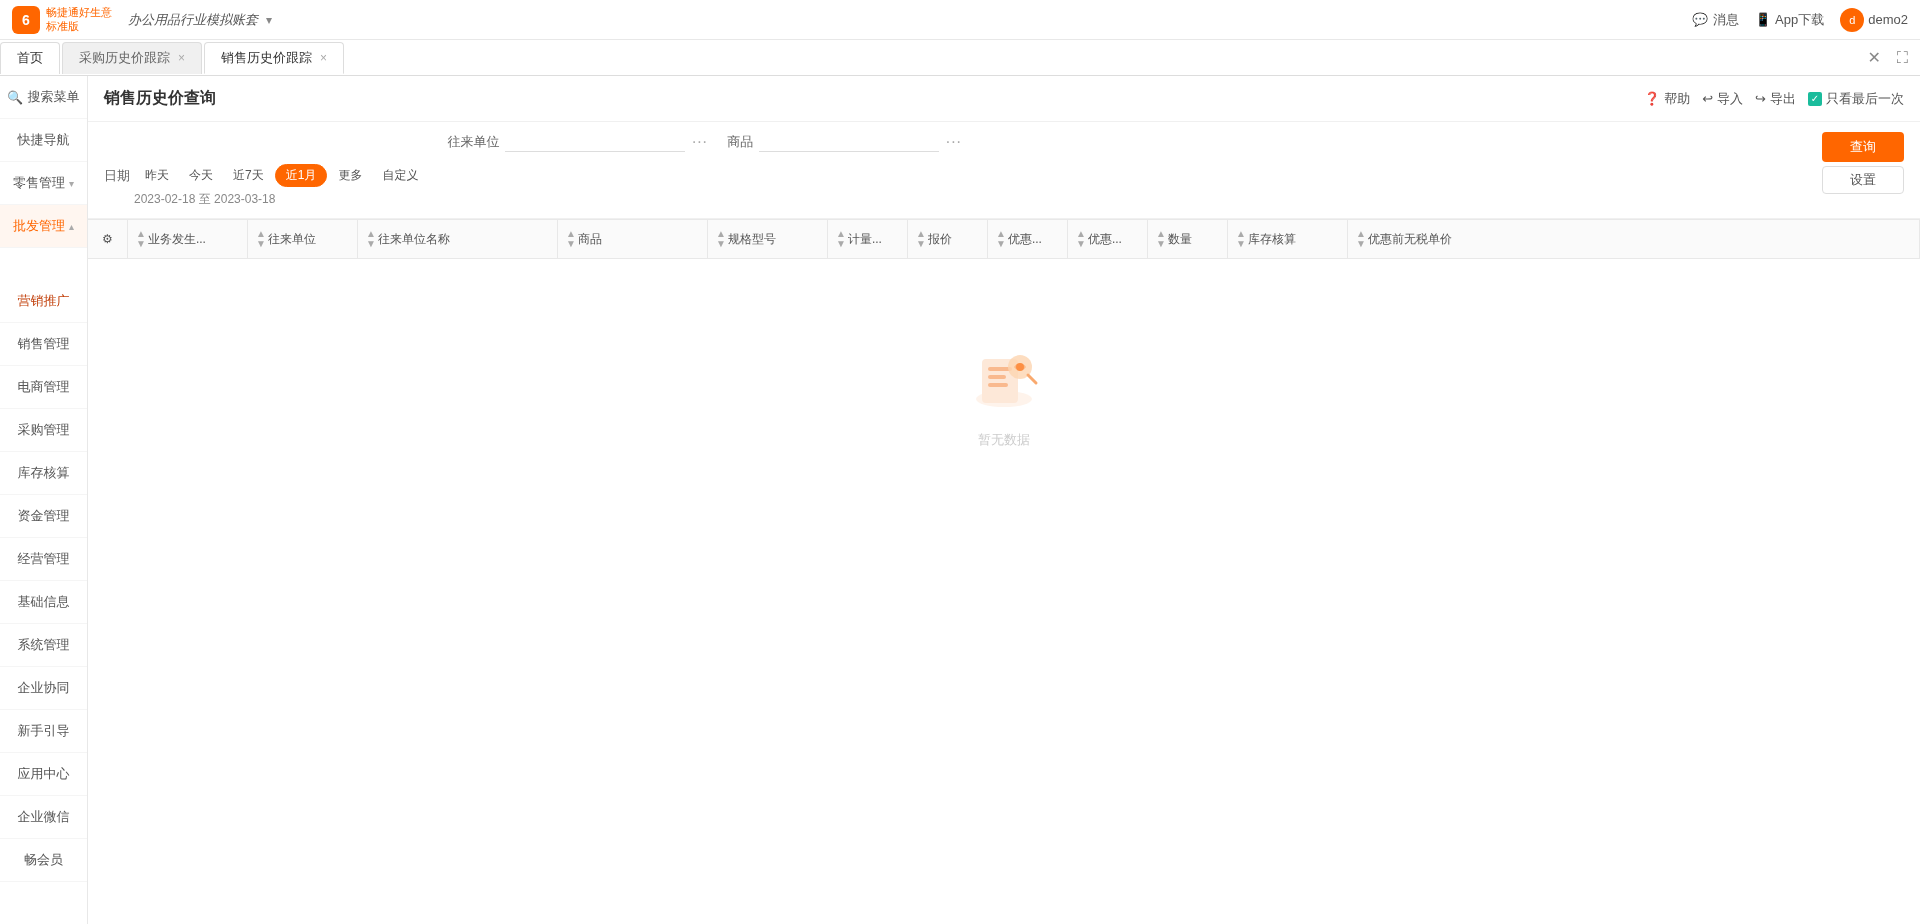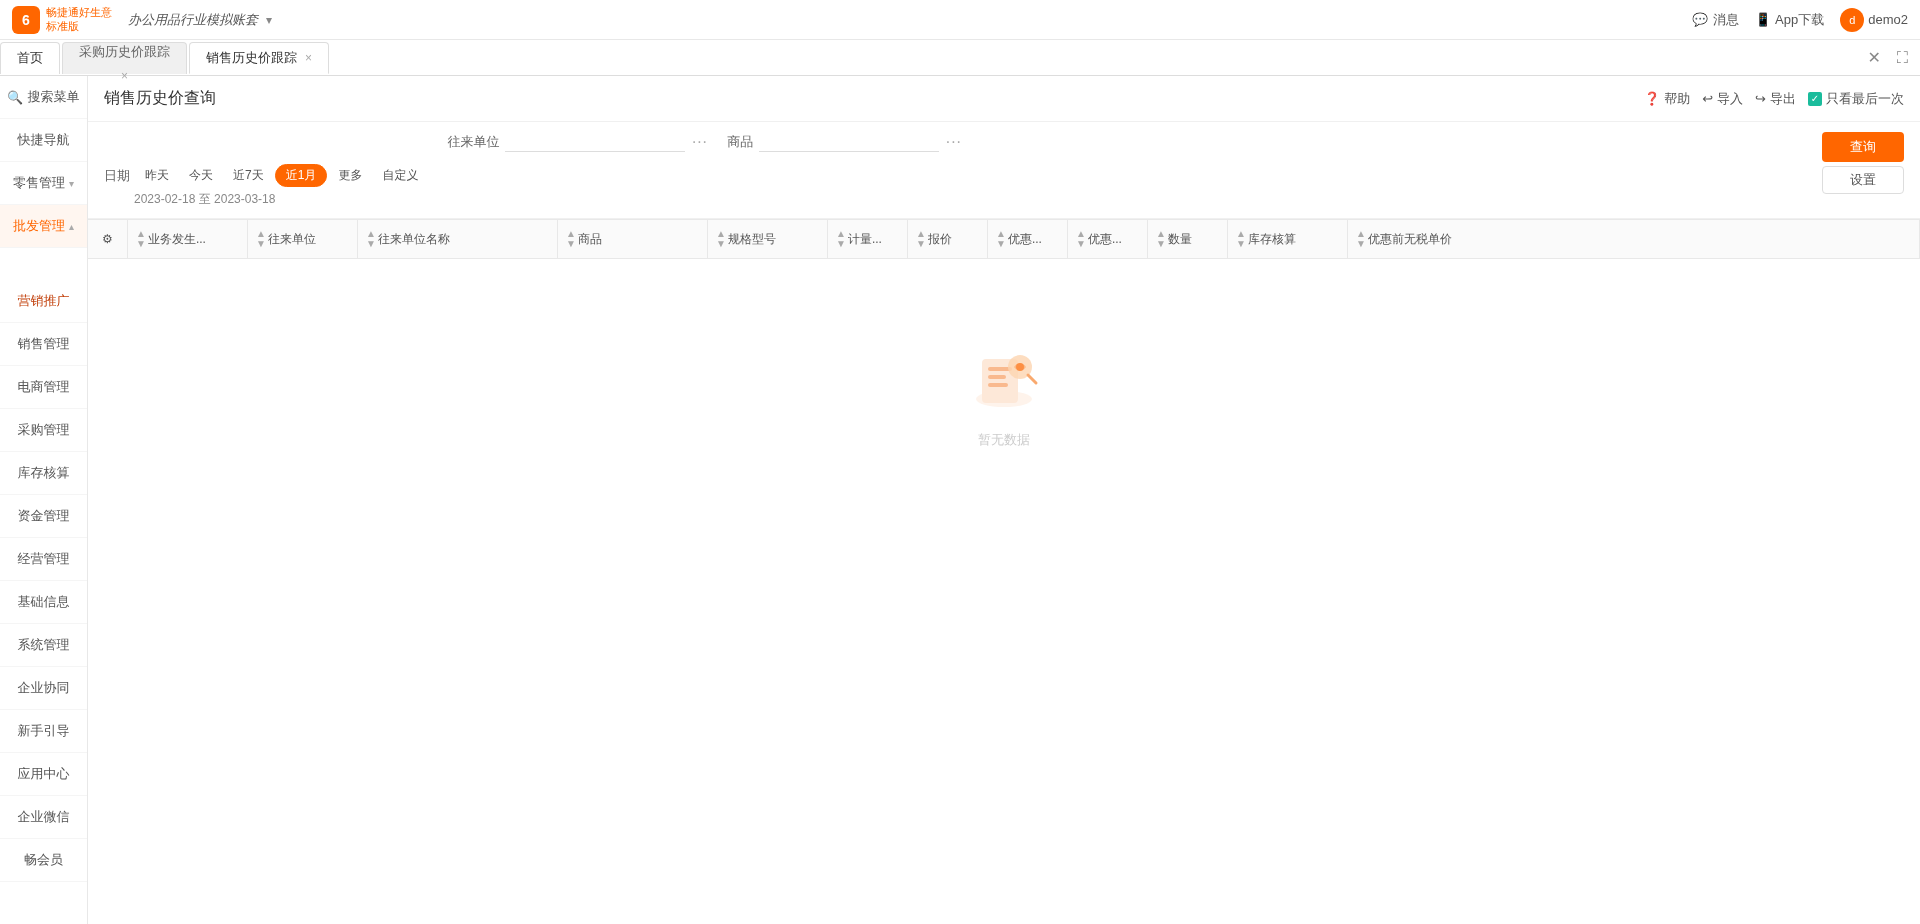--- a/index.html
+++ b/index.html
@@ -15,21 +15,21 @@
     .top-bar-dropdown { color: #888; font-size: 12px; cursor: pointer; }
     .top-bar-right { display: flex; align-items: center; gap: 16px; color: #555; font-size: 13px; }
     .top-bar-right-item { display: flex; align-items: center; gap: 4px; cursor: pointer; }
     .avatar { width: 24px; height: 24px; border-radius: 50%; background: #f60; display: flex; align-items: center; justify-content: center; color: #fff; font-size: 11px; }
 
     
     .tab-bar { height: 36px; background: #fff; display: flex; align-items: center; padding: 0 0 0 0; border-bottom: 1px solid #ddd; flex-shrink: 0; position: relative; }
     .tab { height: 32px; padding: 0 16px; display: flex; align-items: center; gap: 8px; cursor: pointer; font-size: 13px; color: #555; border: 1px solid transparent; border-bottom: none; margin-right: 2px; border-radius: 4px 4px 0 0; }
     .tab.home { background: #fff; color: #333; border-color: #ddd; }
     .tab.active { background: #fff; color: #333; border-color: #ddd; border-bottom: 1px solid #fff; margin-bottom: -1px; z-index: 1; }
-    .tab.inactive { background: #f0f0f0; color: #666; border-color: #ddd; flex-direction: column; }
+    .tab.inactive { background: #f0f0f0; color: #666; border-color: #ddd; }
     .tab-close { color: #aaa; font-size: 12px; cursor: pointer; }
     .tab-bar-right { margin-left: auto; display: flex; align-items: center; padding-right: 8px; gap: 8px; }
     .tab-bar-btn { color: #888; font-size: 16px; cursor: pointer; padding: 4px; }
 
     
     .main-layout { display: flex; flex: 1; overflow: hidden; }
 
     
     .sidebar { width: 88px; background: #fff; border-right: 1px solid #e8e8e8; display: flex; flex-direction: column; overflow-y: auto; flex-shrink: 0; }
     .sidebar-item { padding: 12px 4px; text-align: center; cursor: pointer; color: #555; font-size: 13px; border-bottom: 1px solid #f5f5f5; display: flex; align-items: center; justify-content: center; gap: 4px; }
@@ -38,21 +38,21 @@
     .sidebar-special { color: #c2410c; margin-top: 32px; }
 
     
     .content { flex: 1; overflow: auto; padding: 0; background: #f5f5f5; }
 
     
     .page-container { background: #fff; margin: 0; padding: 0; min-height: 100%; }
 
     
     .page-header { padding: 12px 16px; background: #fff; border-bottom: 1px solid #f0f0f0; display: flex; align-items: center; justify-content: space-between; }
-    .page-title { font-size: 16px; font-weight: normal; color: #333; }
+    .page-title { font-size: 16px; font-weight: bold; color: #333; }
     .page-header-right { display: flex; align-items: center; gap: 12px; color: #555; font-size: 13px; }
     .page-header-right-item { display: flex; align-items: center; gap: 4px; cursor: pointer; }
     .checkbox-label { display: flex; align-items: center; gap: 4px; }
     .checkbox-teal { width: 14px; height: 14px; background: #1abc9c; border-radius: 2px; display: flex; align-items: center; justify-content: center; color: #fff; font-size: 10px; }
     .date-btns { display: flex; align-items: center; gap: 2px; }
     .date-btn { padding: 2px 8px; border: 1px solid transparent; border-radius: 3px; cursor: pointer; font-size: 12px; color: #555; }
     .date-btn.active-orange { background: #f60; color: #fff; border-color: #f60; border-radius: 12px; padding: 2px 10px; }
     .filter-input { border: none; border-bottom: 1px solid #ddd; outline: none; padding: 2px 4px; font-size: 13px; color: #333; width: 200px; background: transparent; }
     .filter-dots { color: #aaa; font-size: 16px; cursor: pointer; }
     .btn-query { background: #f60; color: #fff; border: none; border-radius: 4px; padding: 6px 28px; cursor: pointer; font-size: 13px; }

